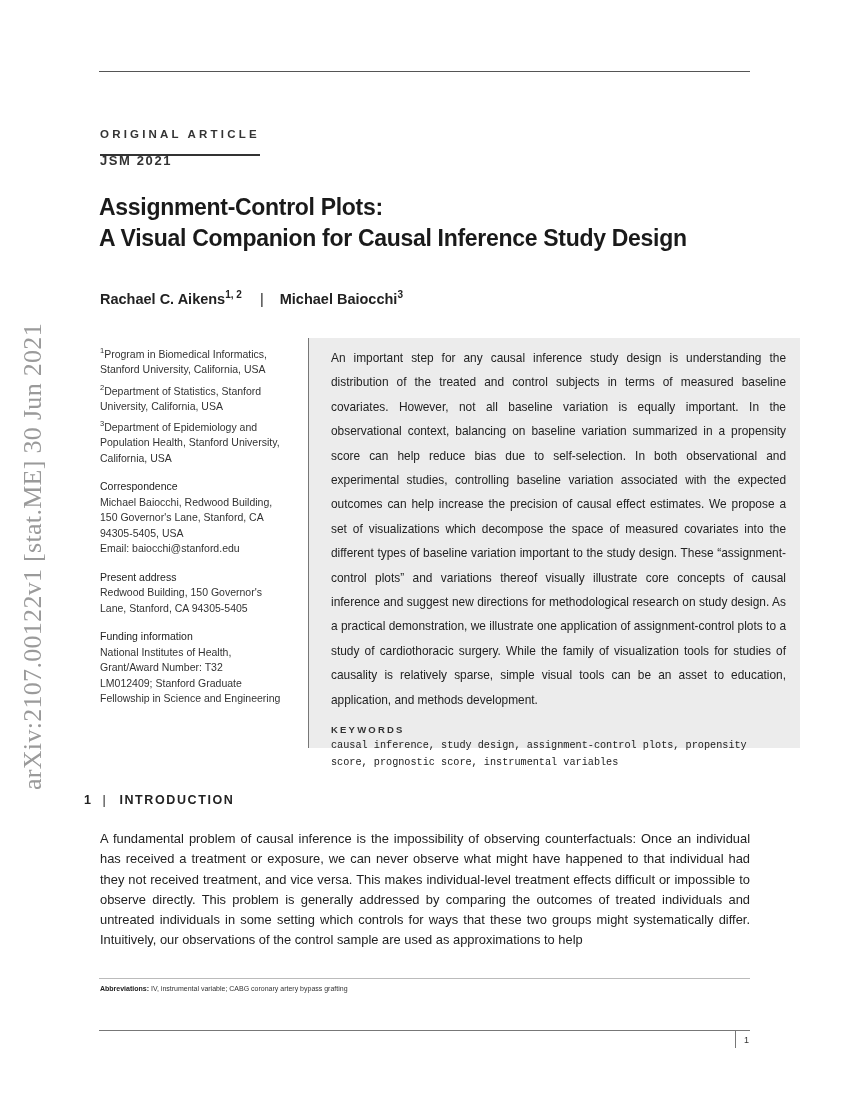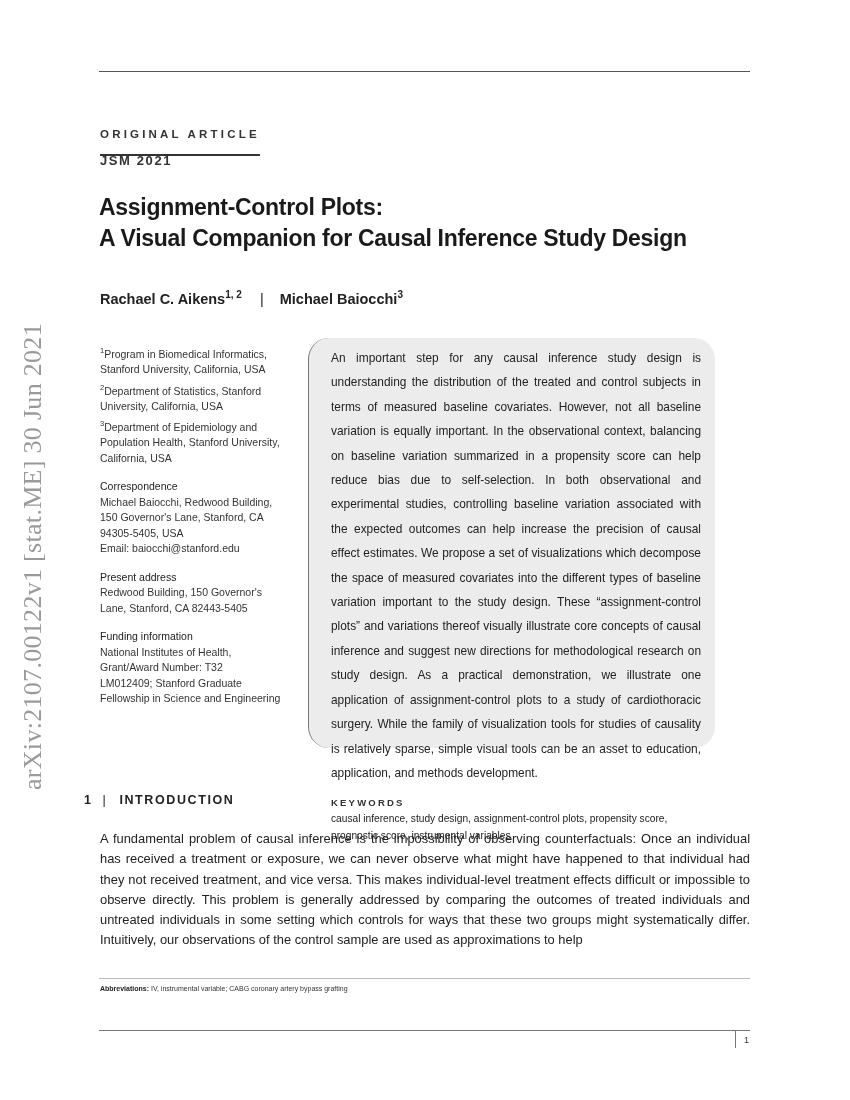--- a/index.html
+++ b/index.html
@@ -16,25 +16,25 @@
   .title { left: 99px; top: 192px; font-size: 23px; font-weight: bold; line-height: 31px;
            color: #1a1a1a; letter-spacing: -0.3px; }
   .authors { left: 100px; top: 289px; font-size: 14.5px; font-weight: bold; color: #222; white-space: nowrap; }
   .authors sup { font-size: 10px; font-weight: bold; }
   .authors .sep { margin: 0 12px 0 14px; font-weight: normal; }
   .side { left: 100px; top: 343px; width: 200px; font-size: 10.5px; line-height: 15.5px; color: #333; }
   .side .aff { margin-bottom: 2px; }
   .side .aff sup { font-size: 7.5px; }
   .side .blk { margin-top: 13px; }
   .side .hd { font-weight: normal; color: #222; }
-  .abstract { left: 308px; top: 338px; width: 407px; height: 410px; background: #ececec;
-              border-left: 1.5px solid #777; box-sizing: border-box; padding: 8px 14px 0 22px; border-radius: 21px; }
+  .abstract { left: 308px; top: 338px; width: 492px; height: 410px; background: #ececec;
+              border-left: 1.5px solid #777; box-sizing: border-box; padding: 8px 14px 0 22px; }
   .abstract .txt { font-size: 11.9px; line-height: 24.4px; text-align: justify; color: #222; }
   .kw-hd { margin-top: 12px; font-size: 9.5px; font-weight: bold; letter-spacing: 2.2px; color: #333; }
-  .kw { font-size: 10.2px; line-height: 17px; color: #222; margin-top: 2px; }
+  .kw { font-size: 10.2px; line-height: 17px; color: #222; margin-top: 2px; font-family: Liberation Mono, monospace; }
   .sec { left: 84px; top: 793px; font-size: 12.5px; font-weight: bold; letter-spacing: 1.6px; color: #222; white-space: nowrap; }
   .sec .bar { font-weight: normal; margin: 0 12px 0 10px; }
   .body-text { left: 100px; top: 829px; width: 650px; font-size: 12.9px; line-height: 20.3px;
                text-align: justify; color: #222; }
   .fn-rule { left: 99px; top: 978px; width: 651px; border-top: 1px solid #bbb; }
   .fn { left: 100px; top: 985px; font-size: 7px; color: #333; white-space: nowrap; }
   .fn b { color: #222; }
   .rule-bot { left: 99px; top: 1030px; width: 651px; border-top: 1px solid #777; }
   .pg-bar { left: 735px; top: 1030px; height: 18px; border-left: 1px solid #777; }
   .pg-num { left: 744px; top: 1035px; font-size: 9px; color: #333; }
@@ -69,21 +69,21 @@
     <div class="hd">Correspondence</div>
     <div>Michael Baiocchi, Redwood Building,</div>
     <div>150 Governor's Lane, Stanford, CA</div>
     <div>94305-5405, USA</div>
     <div>Email: baiocchi@stanford.edu</div>
   </div>
 
   <div class="blk">
     <div class="hd">Present address</div>
     <div>Redwood Building, 150 Governor's</div>
-    <div>Lane, Stanford, CA 82443-5405</div>
+    <div>Lane, Stanford, CA 94305-5405</div>
   </div>
 
   <div class="blk">
     <div class="hd">Funding information</div>
     <div>National Institutes of Health,</div>
     <div>Grant/Award Number: T32</div>
     <div>LM012409; Stanford Graduate</div>
     <div>Fellowship in Science and Engineering</div>
   </div>
 </div>

